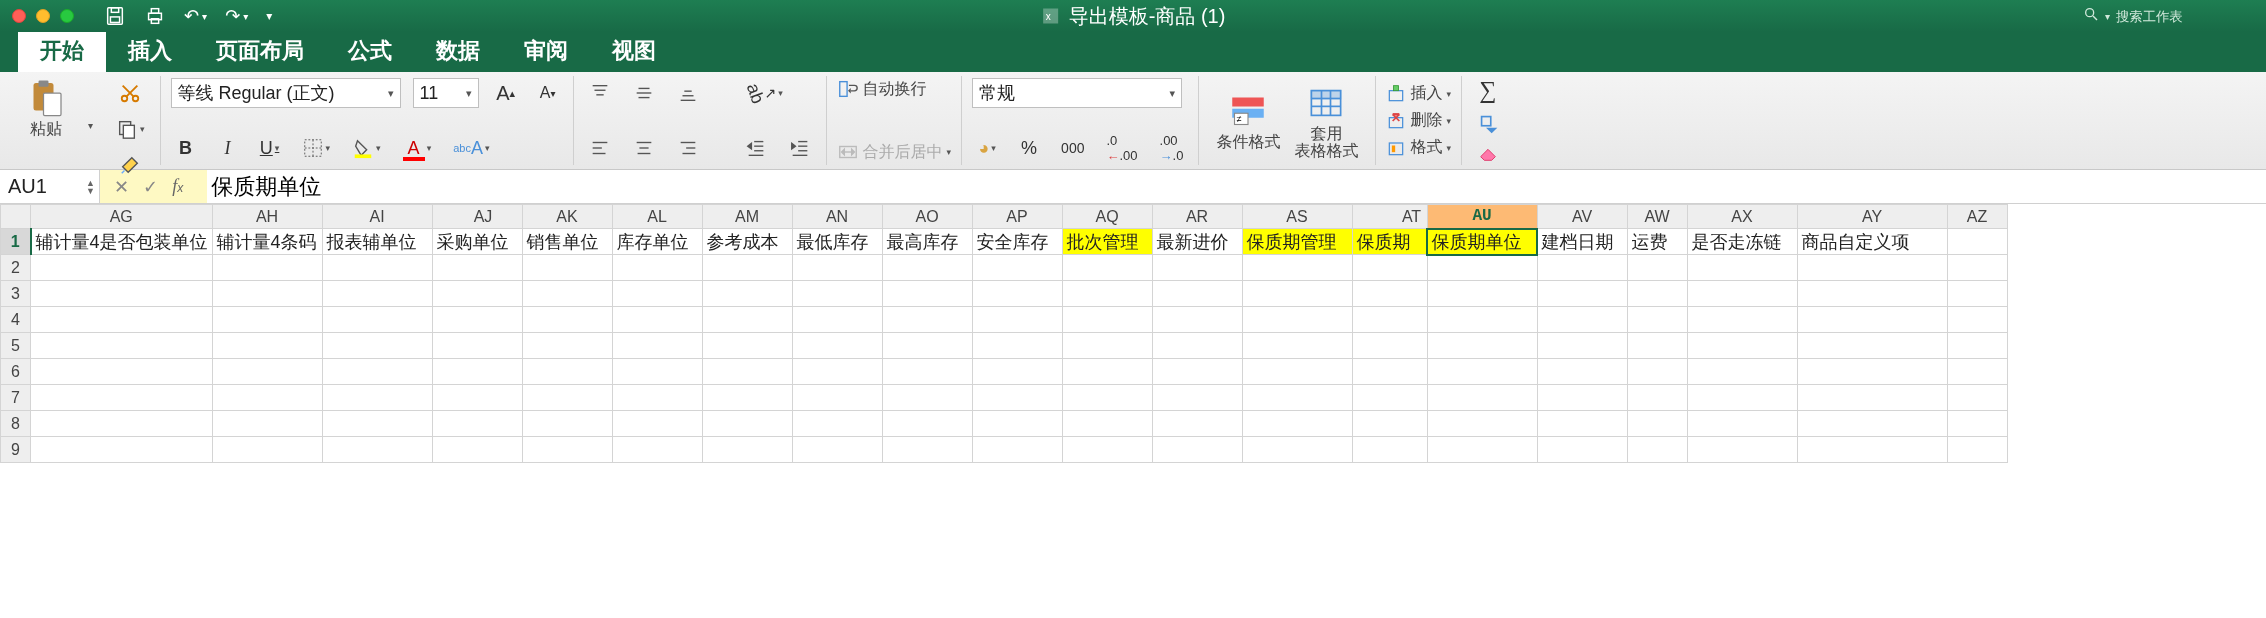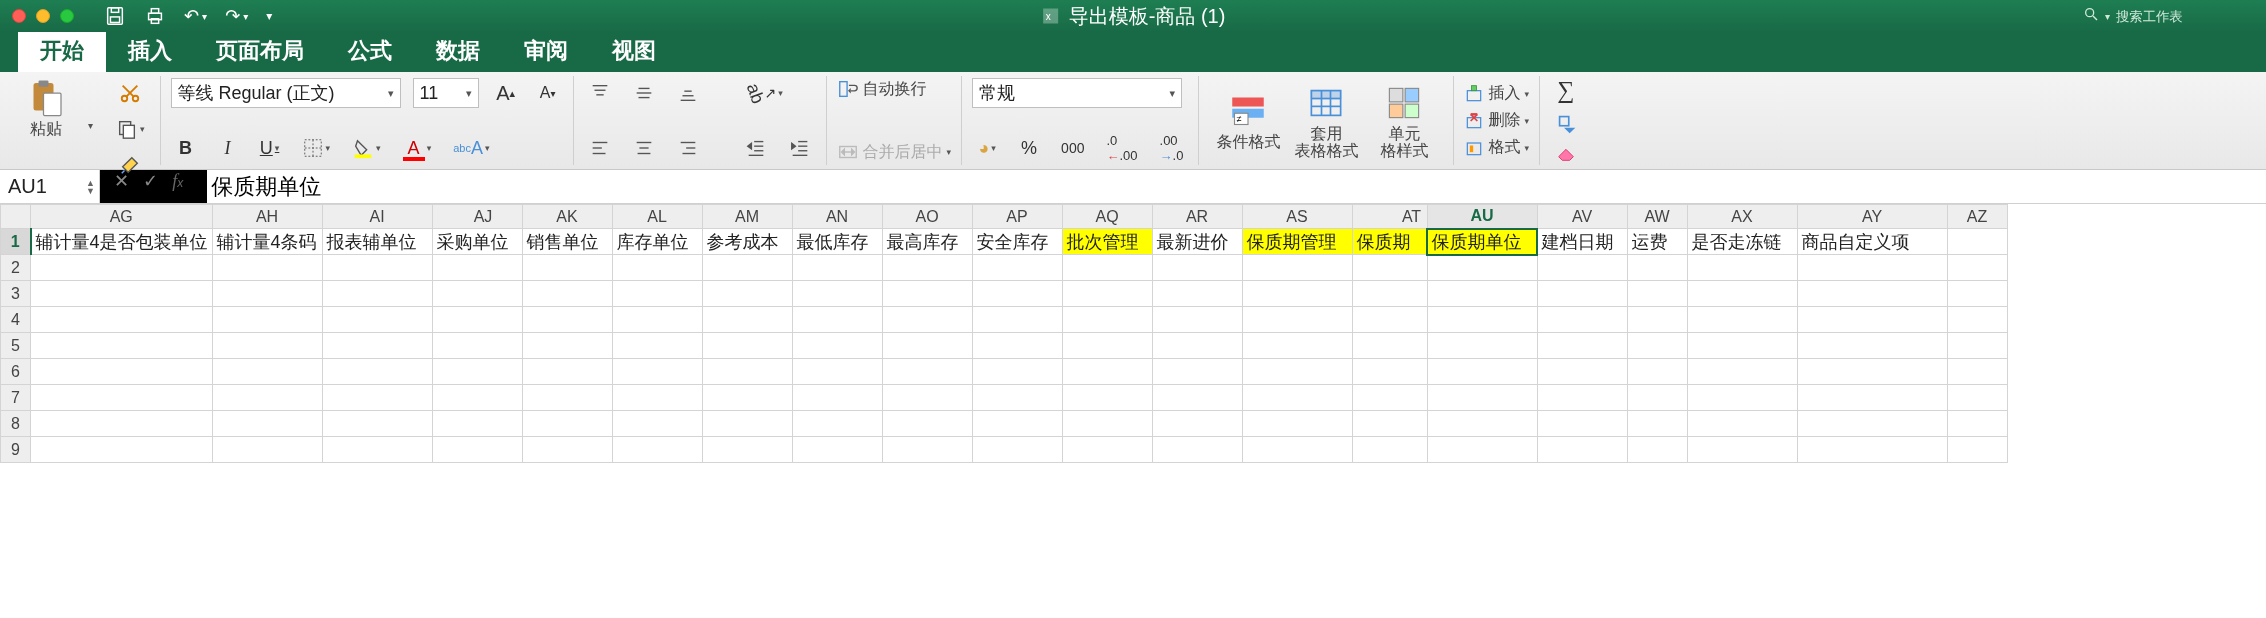--- a/index.html
+++ b/index.html
@@ -37,35 +37,35 @@
   .bigbtn .ic{width:40px;height:40px;display:flex;align-items:center;justify-content:center;font-size:28px;}
   .bigbtn .tx{font-size:16px;color:#444;text-align:center;line-height:17px;}
   .smrow{display:flex;align-items:center;gap:4px;font-size:16px;color:#444;cursor:pointer;}
   .smrow .dd{font-size:9px;color:#555;}
   .disabled{color:#aaa;}
   .disabled *{color:#aaa;}
 
   svg.ico{width:22px;height:22px;}
 
   
-  .fbar { height:34px; border-bottom:1px solid #d0d0d0; display:flex; align-items:flex-start; background:#000000;}
+  .fbar { height:34px; border-bottom:1px solid #d0d0d0; display:flex; align-items:center; background:#fef9c3;}
   .namebox { width:100px; height:100%; border-right:1px solid #d0d0d0; display:flex; align-items:center; padding-left:8px; font-size:20px; background:#fff;}
   .nbox-stepper{display:flex;flex-direction:column;margin-left:auto;margin-right:4px;}
   .nbox-stepper div{font-size:9px;line-height:8px;color:#666;cursor:pointer;}
   .fxbtns{display:flex;align-items:center;gap:14px;padding:0 14px;color:#888;}
   .fxbtns span{cursor:pointer;}
   .fxlabel{font-style:italic;font-family:Georgia,serif;color:#666;margin-right:10px;}
   .formula{flex:1;height:100%;border:none;outline:none;font-size:22px;padding-left:4px;background:#fff;}
 
   
   .sheet{position:relative;height:calc(618px - 32px - 40px - 98px - 34px);overflow:hidden;background:#fff;}
   table.grid{border-collapse:collapse;table-layout:fixed;}
   table.grid th,table.grid td{border:1px solid #d4d4d4;height:26px;font-size:18px;font-weight:normal;background:#fff;padding:0 4px;white-space:nowrap;overflow:hidden;}
   table.grid thead th{background:#eee;color:#444;text-align:center;height:24px;font-size:16px;}
-  table.grid thead th.sel{background:#e5e5e5;color:#186a46;font-weight:bold;border-bottom:2px solid #186a46;}
+  table.grid thead th.sel{background:#fdba74;color:#186a46;font-weight:bold;border-bottom:2px solid #186a46;font-family:Liberation Mono, monospace;}
   table.grid tbody th{background:#eee;color:#444;text-align:center;width:30px;font-size:16px;}
   table.grid tbody th.sel{background:#d8d8d8;color:#186a46;font-weight:bold;border-right:2px solid #186a46;}
   .corner{width:30px;background:#eee;}
   td.hl{background:#ffff00 !important;}
   td.selcell{outline:2px solid #186a46;outline-offset:-1px;}
   td{text-align:left;}
 </style>
 </head>
 <body>
 
@@ -346,32 +346,20 @@
             <line x1="3" y1="12" x2="29" y2="12"></line>
             <line x1="3" y1="19" x2="29" y2="19"></line>
             <line x1="12" y1="5" x2="12" y2="27"></line>
             <line x1="20" y1="5" x2="20" y2="27"></line>
             <rect x="3" y="5" width="26" height="7" fill="#4a90d9" opacity=".3"></rect>
           </svg>
         </div>
       <div class="tx" style="white-space:pre-line">套用
 表格格式</div>
     </div>
-    <div class="bigbtn">
-      <div class="ic">
-          <svg viewBox="0 0 32 32" width="36" height="36">
-            <rect x="3" y="3" width="12" height="12" fill="#ddd" stroke="#888"></rect>
-            <rect x="17" y="3" width="12" height="12" fill="#9cf" stroke="#888"></rect>
-            <rect x="3" y="17" width="12" height="12" fill="#fc9" stroke="#888"></rect>
-            <rect x="17" y="17" width="12" height="12" fill="#cfc" stroke="#888"></rect>
-          </svg>
-        </div>
-      <div class="tx" style="white-space:pre-line">单元
-格样式</div>
-    </div>
   </div>
 
   <div class="group" style="justify-content:center;gap:6px;">
     <div class="smrow">
         <svg width="20" height="20" viewBox="0 0 24 24">
           <rect x="4" y="8" width="16" height="12" fill="none" stroke="#4a90d9" stroke-width="1.5"></rect>
           <rect x="9" y="2" width="6" height="6" fill="#6c6" stroke="#393"></rect>
         </svg>
         <span>插入</span>
         <span class="dd">▾</span>

